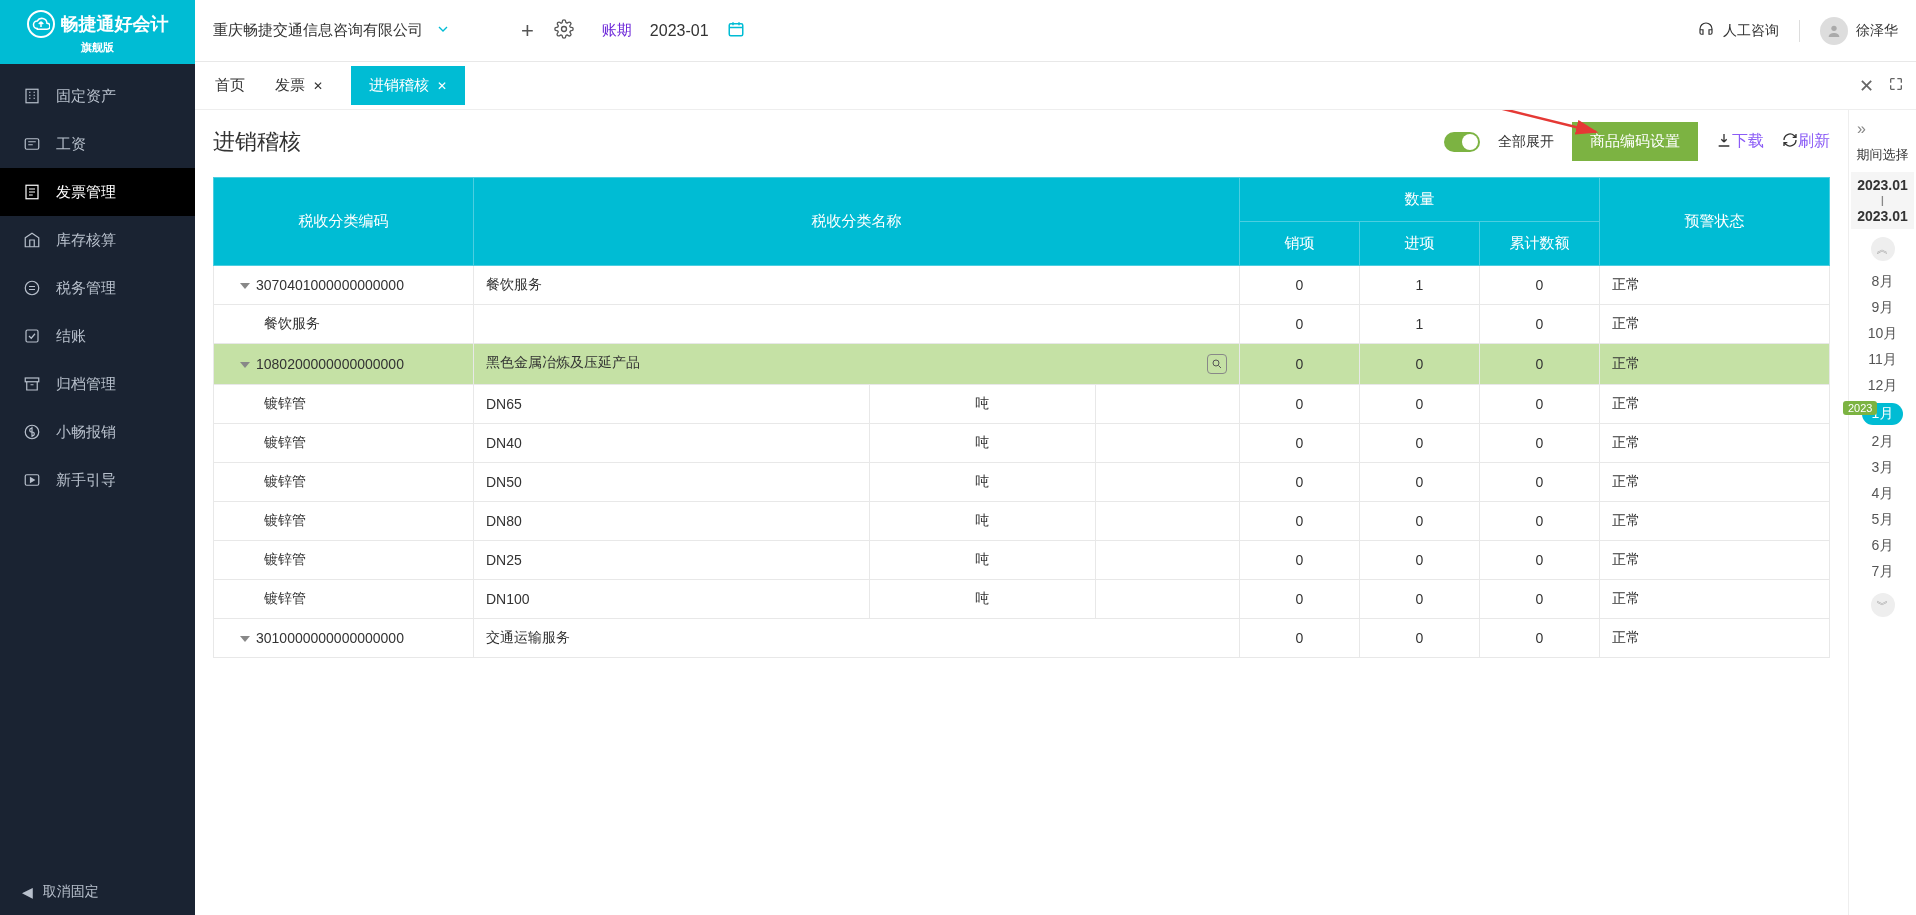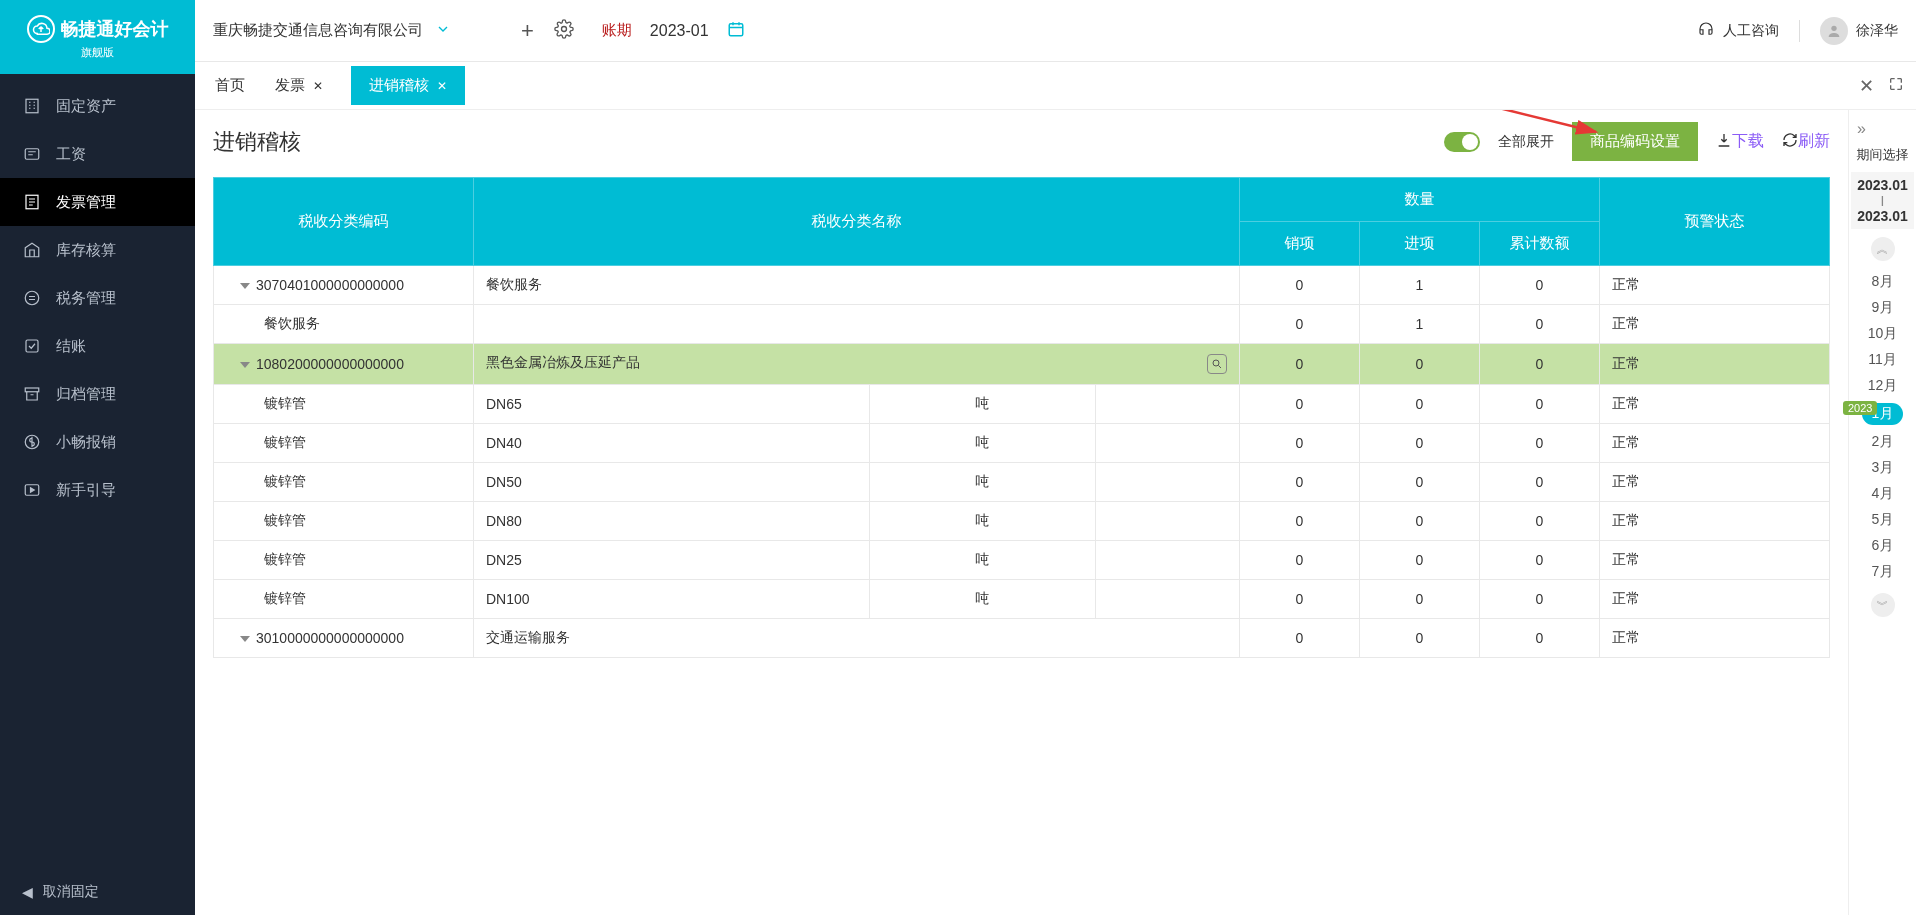--- a/index.html
+++ b/index.html
@@ -1,39 +1,39 @@
 <!DOCTYPE html>
 <html><head>
   <meta charset="utf-8">
   <style>
     * { margin: 0; padding: 0; box-sizing: border-box; }
     body { font-family: "Microsoft YaHei", Arial, sans-serif; font-size: 14px; color: #333; overflow: hidden; }
     .app { display: flex; height: 100vh; width: 100vw; }
 
     
     .sidebar { width: 195px; background: #1a2332; color: #b8c0cc; display: flex; flex-direction: column; flex-shrink: 0; }
-    .logo-area { background: #00bcd4; height: 74px; display: flex; flex-direction: column; align-items: center; justify-content: center; color: #fff; }
+    .logo-area { background: #00bcd4; height: 64px; display: flex; flex-direction: column; align-items: center; justify-content: center; color: #fff; }
     .logo-top { display: flex; align-items: center; gap: 6px; }
     .logo-icon { width: 28px; height: 28px; border: 2px solid #fff; border-radius: 50%; display: flex; align-items: center; justify-content: center; font-weight: bold; }
     .logo-text { font-size: 18px; font-weight: bold; }
-    .logo-sub { font-size: 11px; margin-top: 2px; }
+    .logo-sub { font-size: 11px; margin-top: 2px; font-weight: bold; }
     .nav { flex: 1; padding-top: 8px; }
     .nav-item { display: flex; align-items: center; gap: 14px; padding: 14px 22px; cursor: pointer; font-size: 15px; }
     .nav-item.active { background: #000; color: #fff; }
     .nav-icon { width: 20px; height: 20px; display: inline-flex; align-items: center; justify-content: center; }
     .nav-footer { padding: 14px 22px; display: flex; align-items: center; gap: 10px; font-size: 14px; cursor: pointer; }
 
     
     .main { flex: 1; display: flex; flex-direction: column; background: #fff; overflow: hidden; }
     .top-bar { height: 62px; border-bottom: 1px solid #e8e8e8; display: flex; align-items: center; padding: 0 18px; gap: 18px; }
     .company-select { display: flex; align-items: center; gap: 12px; font-size: 15px; flex: 0 0 auto; min-width: 290px; }
     .chevron-icon { color: #00bcd4; }
     .top-icons { display: flex; align-items: center; gap: 20px; color: #555; }
     .top-icons .plus { font-size: 22px; font-weight: 300; }
-    .period-label { font-size: 15px; color: #b91c1c; margin-left: 10px; }
+    .period-label { font-size: 15px; color: #6d28d9; margin-left: 10px; }
     .period-value { font-size: 16px; color: #333; }
     .calendar-icon { color: #00bcd4; }
     .top-spacer { flex: 1; }
     .top-right { display: flex; align-items: center; gap: 20px; text-align: right; }
     .consult { display: flex; align-items: center; gap: 8px; color: #333; }
     .user { display: flex; align-items: center; gap: 8px; }
     .avatar { width: 28px; height: 28px; background: #ddd; border-radius: 50%; display:flex; align-items:center; justify-content:center; color:#888;}
 
     
     .tabs-bar { height: 48px; display: flex; align-items: center; padding: 0 18px; gap: 26px; border-bottom: 1px solid #eee; position: relative; }

